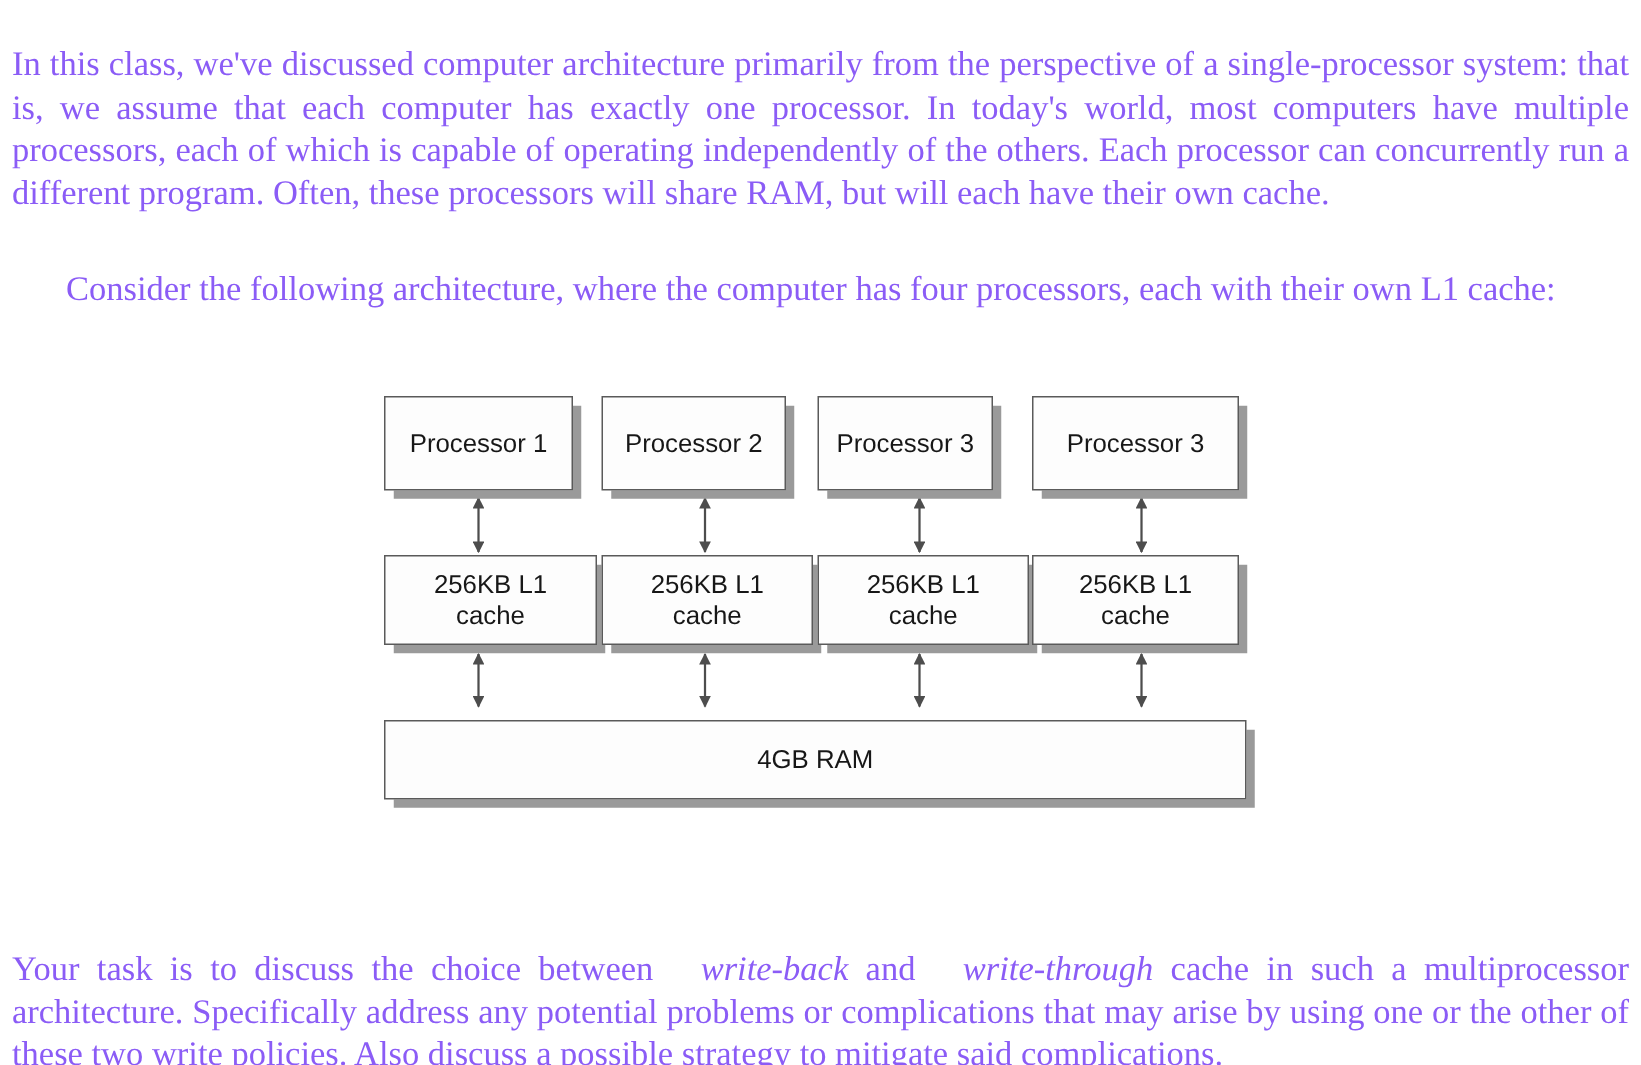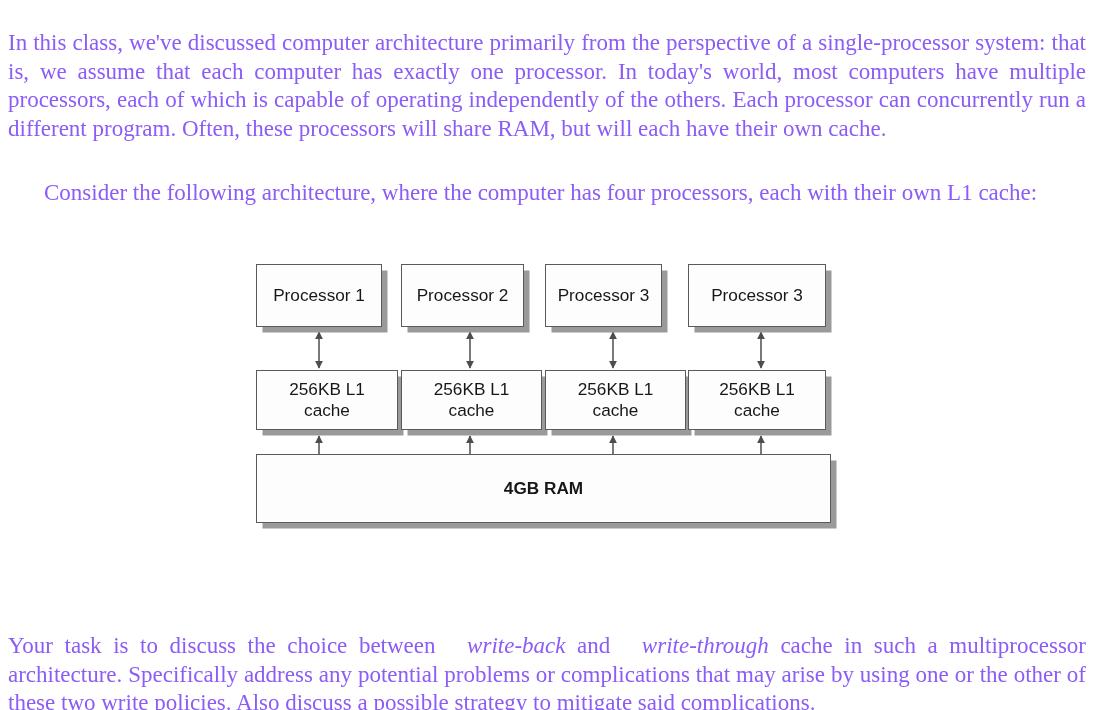--- a/index.html
+++ b/index.html
@@ -134,17 +134,17 @@
   </div>
   <div class="box node" style="left: 545px; top: 370px; width: 141px; height: 60px;">
     <span class="label">256KB L1
 cache</span>
   </div>
   <div class="box node" style="left: 688px; top: 370px; width: 138px; height: 60px;">
     <span class="label">256KB L1
 cache</span>
   </div>
 
-  <div class="box node" style="left: 256px; top: 454px; width: 575px; height: 69px; font-weight: bold;">
+  <div class="box node" style="left: 256px; top: 480px; width: 575px; height: 53px;">
     <span class="label">4GB RAM</span>
   </div>
 
 </div>
 
 </body></html>

